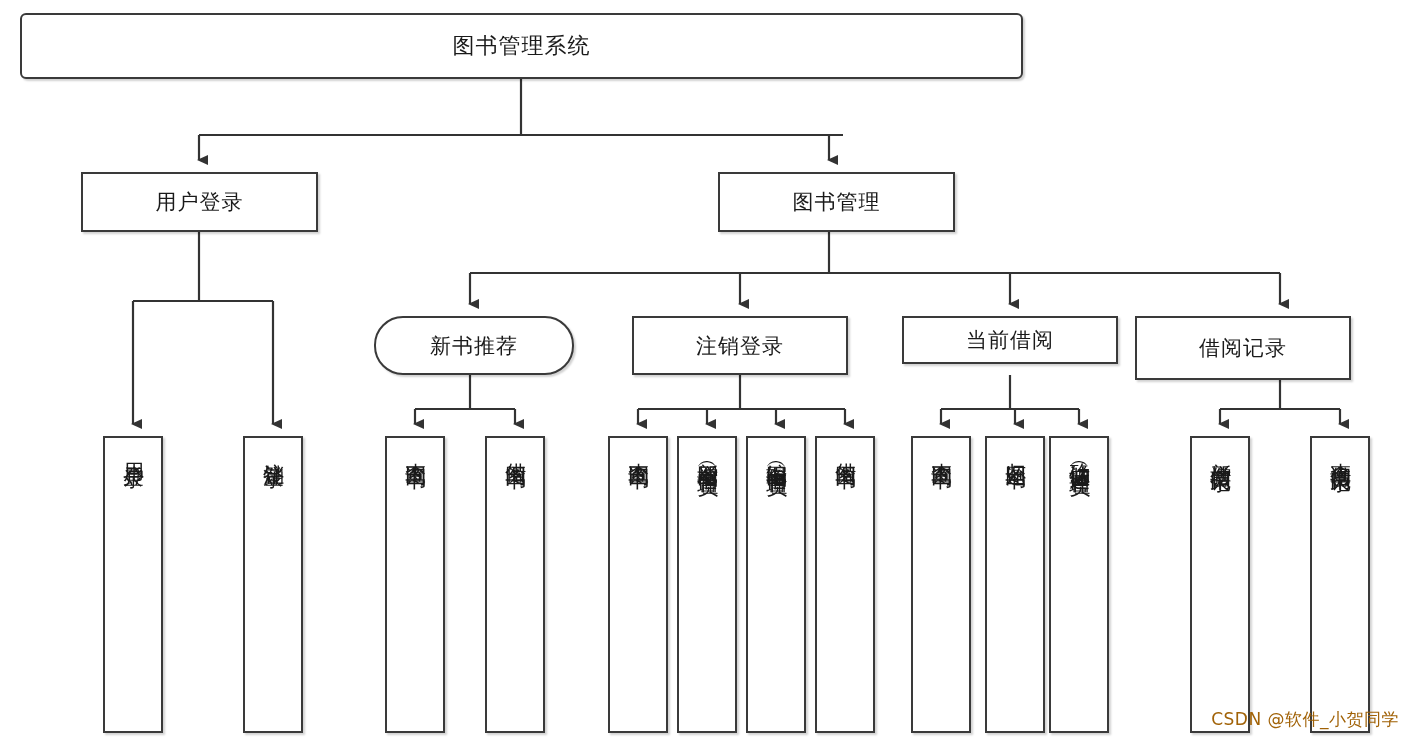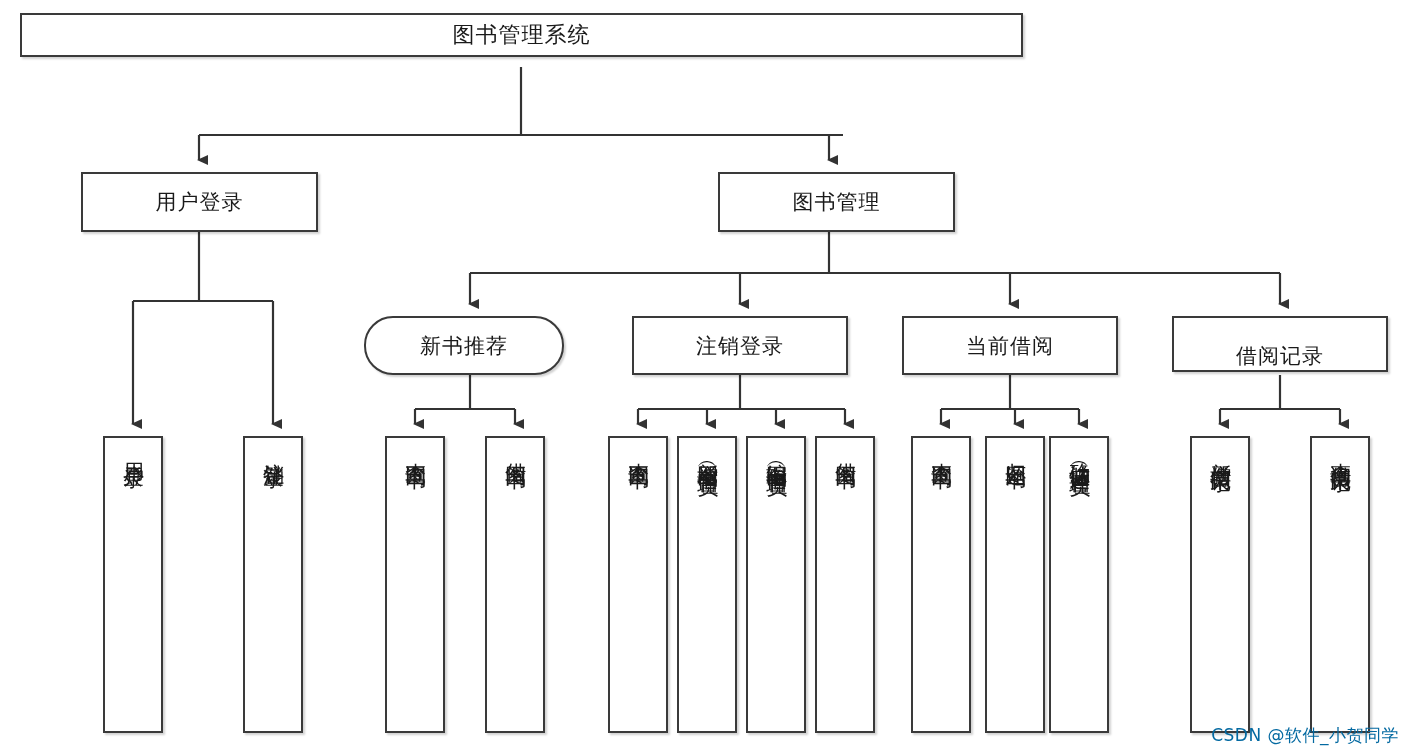--- a/index.html
+++ b/index.html
@@ -50,23 +50,23 @@
     line-height: 1.12;
     letter-spacing: 2px;
     white-space: nowrap;
   }
   .node.root {
     font-size: 22px;
   }
   .watermark {
     position: absolute;
     right: 6px;
-    bottom: 0;
+    bottom: 16px;
     font-size: 17px;
-    color: #0369a1;
+    color: #a16207;
     letter-spacing: 0.5px;
     white-space: nowrap;
     pointer-events: none;
   }
 </style>
 </head>
 <body>
 
 <div id="canvas">
 
@@ -115,39 +115,39 @@
 
       <path d="M1280,375 L1280,409"></path>
       <path d="M1220,409 L1340,409"></path>
       <path d="M1220,409 L1220,424" marker-end="url(#arrow)"></path>
       <path d="M1340,409 L1340,424" marker-end="url(#arrow)"></path>
 
     </g>
   </svg>
 
   <div id="nodes">
-      <div class="node horiz root" style="left: 20px; top: 13px; width: 1003px; height: 44px;">
+      <div class="node horiz root" style="left: 20px; top: 13px; width: 1003px; height: 66px; border-radius: 6px;">
         <span>图书管理系统</span>
       </div>
       <div class="node horiz l2" style="left: 81px; top: 172px; width: 237px; height: 60px;">
         <span>用户登录</span>
       </div>
       <div class="node horiz l2" style="left: 711px; top: 172px; width: 237px; height: 60px; margin-left: 7px;">
         <span>图书管理</span>
       </div>
-      <div class="node horiz l3" style="left: 364px; top: 316px; width: 200px; height: 59px; border-radius: 29px;">
+      <div class="node horiz l3" style="left: 374px; top: 316px; width: 200px; height: 59px; border-radius: 29px;">
         <span>新书推荐</span>
       </div>
       <div class="node horiz l3" style="left: 632px; top: 316px; width: 216px; height: 59px;">
         <span>注销登录</span>
       </div>
-      <div class="node horiz l3" style="left: 902px; top: 316px; width: 216px; height: 59px;">
+      <div class="node horiz l3" style="left: 902px; top: 316px; width: 216px; height: 48px;">
         <span>当前借阅</span>
       </div>
-      <div class="node horiz l3" style="left: 1172px; top: 316px; width: 216px; height: 56px; align-items: flex-end;">
+      <div class="node horiz l3" style="left: 1135px; top: 316px; width: 216px; height: 64px;">
         <span>借阅记录</span>
       </div>
       <div class="node vert leaf" style="left: 103px; top: 436px; width: 60px; height: 297px;">
         <span class="vtext">用户登录</span>
       </div>
       <div class="node vert leaf" style="left: 243px; top: 436px; width: 60px; height: 297px;">
         <span class="vtext">注销登录</span>
       </div>
       <div class="node vert leaf" style="left: 385px; top: 436px; width: 60px; height: 297px;">
         <span class="vtext">查询图书</span>

